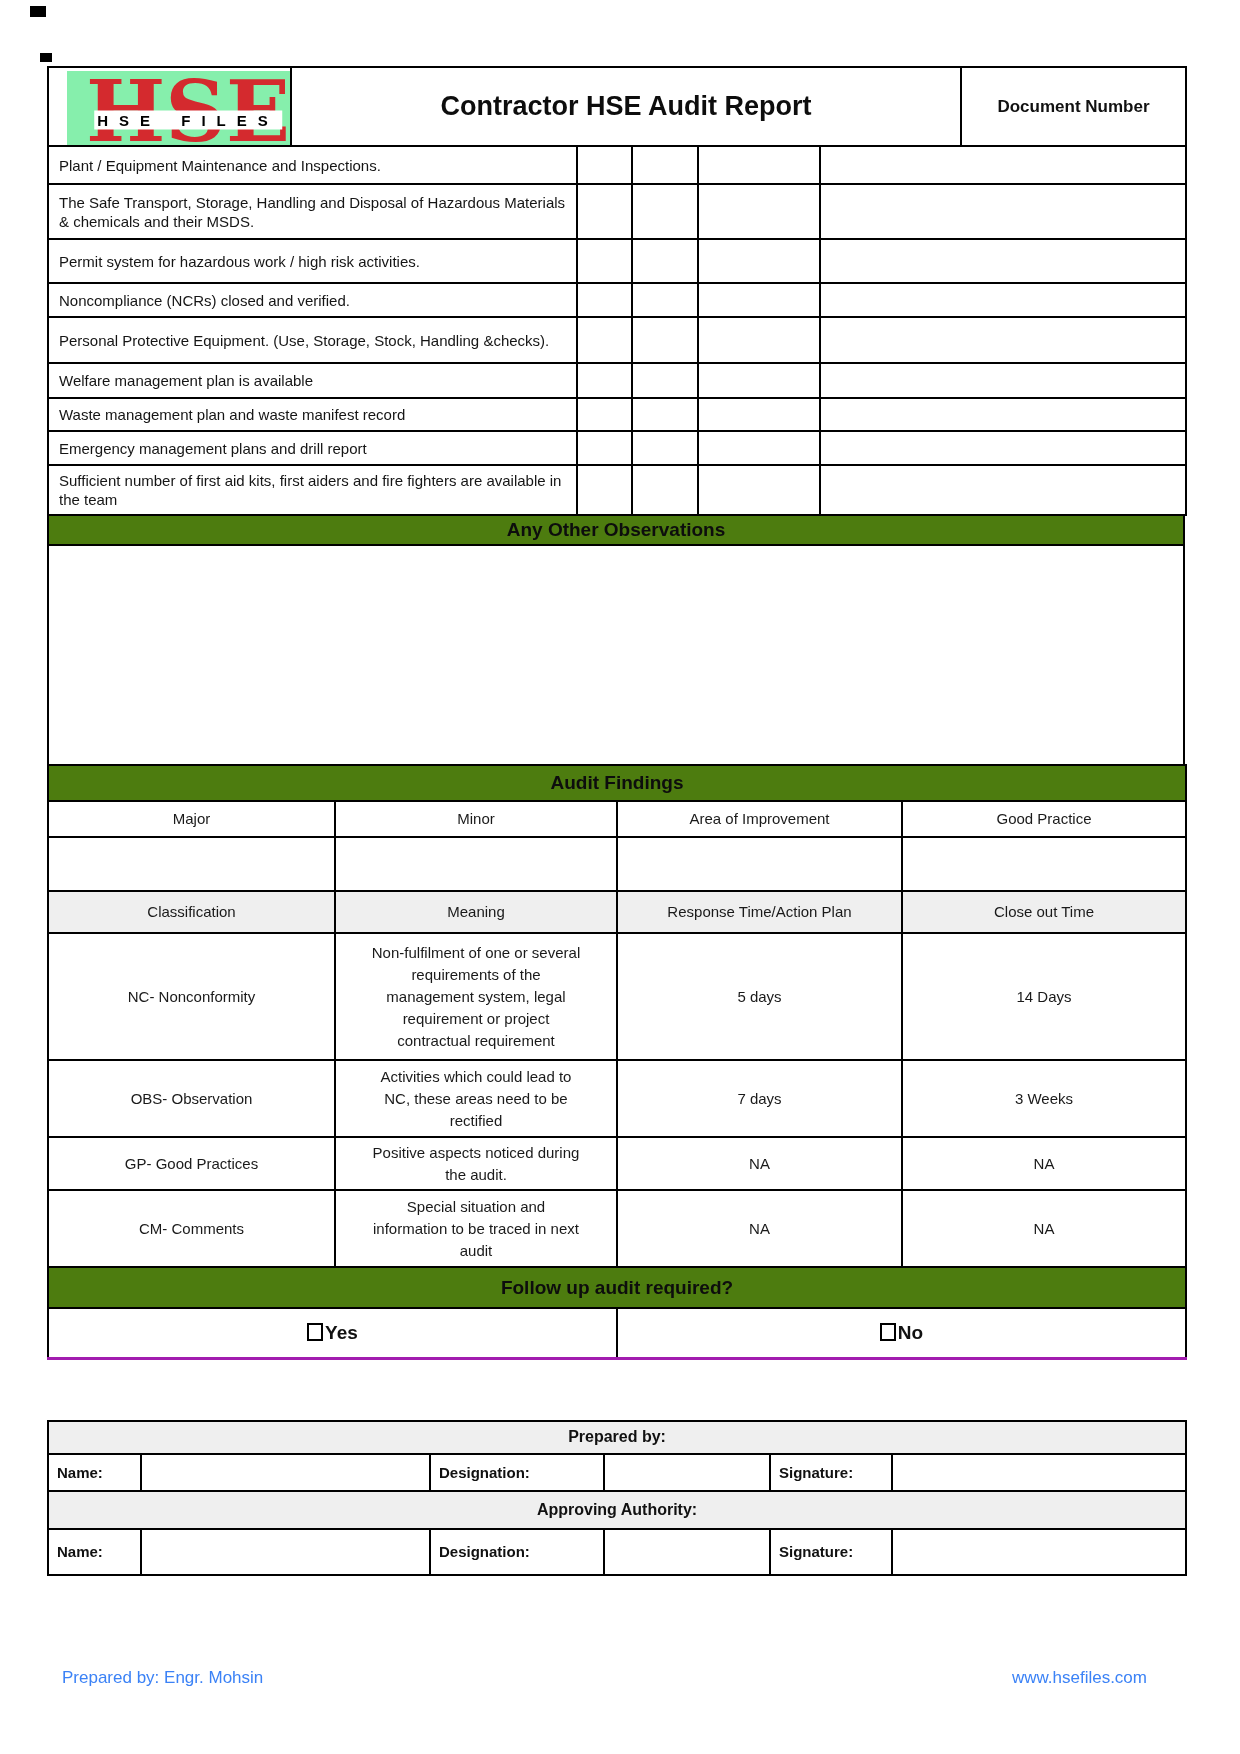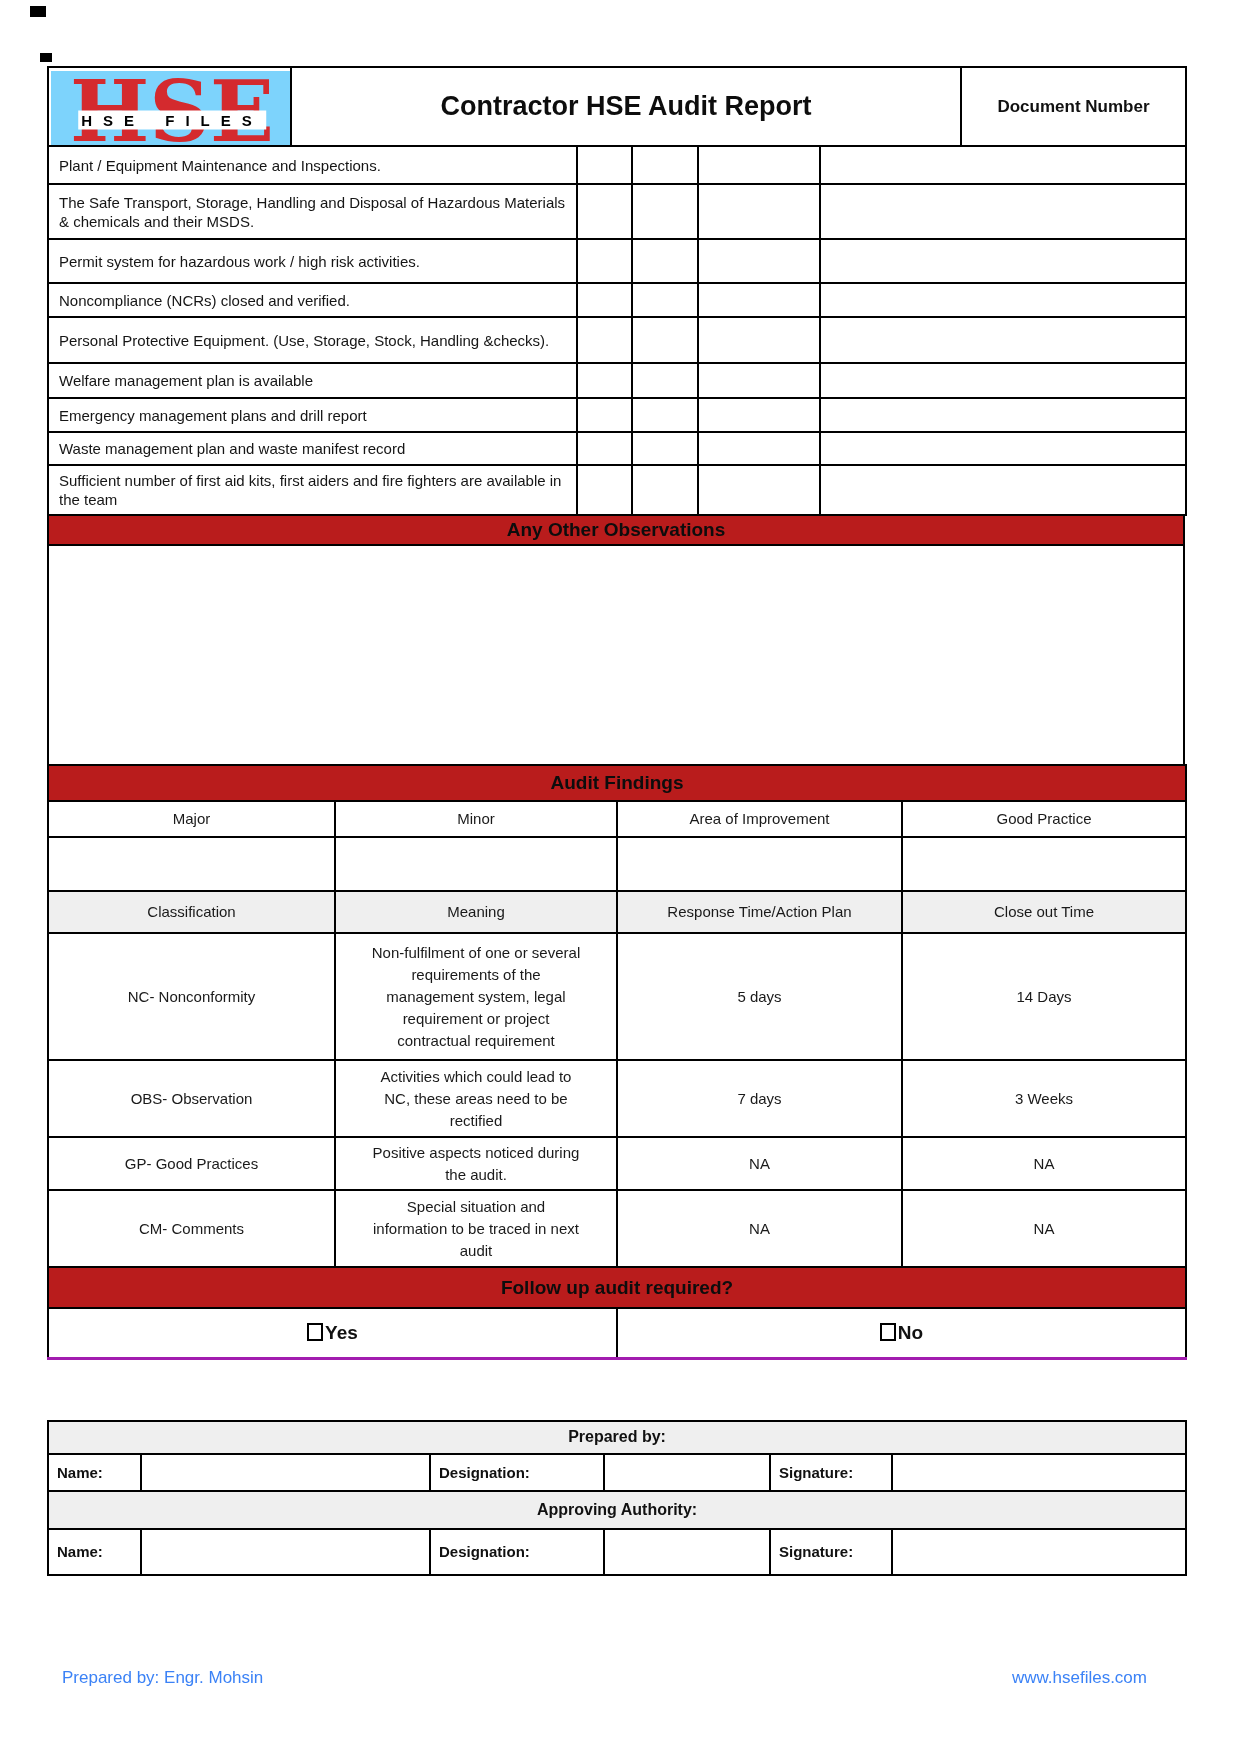--- a/index.html
+++ b/index.html
@@ -19,39 +19,39 @@
   
   .corner-mark{position:absolute;background:#000;}
 
   
   .hdr-title{
     text-align:center;font-weight:bold;font-size:27px;color:#0d0d0d;
     font-family:"Liberation Sans", sans-serif;
   }
   .hdr-doc{text-align:center;font-weight:bold;font-size:17px;}
   .logo-box{
-    position:absolute;left:2px;top:3px;width:242px;height:86px;
-    background:#7dd3fc;z-index:3;overflow:hidden;
+    position:absolute;left:18px;top:3px;width:242px;height:86px;
+    background:#86efac;z-index:3;overflow:hidden;
   }
   .logo-hse{
     font-family:"DejaVu Serif", serif;font-weight:bold;
     color:#d42a2e;font-size:84px;line-height:82px;text-align:center;
     letter-spacing:0px;
   }
   .logo-files{
     position:absolute;left:50%;top:57%;transform:translate(-50%,-50%);
     background:#fff;padding:1px 3px;white-space:nowrap;
     font-weight:bold;font-size:15px;letter-spacing:11px;word-spacing:5px;color:#000;
   }
 
   
   .chk-desc{padding:2px 10px;font-size:15px;color:#151515;text-align:left;line-height:19px;}
 
   
-  .sec-hdr{background:#b91c1c;text-align:center;font-weight:bold;font-size:19px;color:#0d0d0d;}
+  .sec-hdr{background:#4d7c0f;text-align:center;font-weight:bold;font-size:19px;color:#0d0d0d;}
 
   
   .fnd{text-align:center;font-size:15px;color:#1a1a1a;line-height:22px;}
   .fnd-meaning{padding:0 32px;}
   .gray{background:#efefef;}
 
   
   .opt{font-weight:bold;font-size:19px;text-align:center;}
   .cbox{
     display:inline-block;width:12px;height:14px;border:2px solid #000;
@@ -147,29 +147,29 @@
             <td></td>
             <td></td>
       </tr>
       <tr style="height:35px;">
         <td class="chk-desc">Welfare management plan is available</td>
         <td></td>
             <td></td>
             <td></td>
             <td></td>
       </tr>
+      <tr style="height:33px;">
+        <td class="chk-desc">Waste management plan and waste manifest record</td>
+        <td></td>
+            <td></td>
+            <td></td>
+            <td></td>
+      </tr>
       <tr style="height:34px;">
         <td class="chk-desc">Emergency management plans and drill report</td>
-        <td></td>
-            <td></td>
-            <td></td>
-            <td></td>
-      </tr>
-      <tr style="height:33px;">
-        <td class="chk-desc">Waste management plan and waste manifest record</td>
         <td></td>
             <td></td>
             <td></td>
             <td></td>
       </tr>
       <tr style="height:50px;">
         <td class="chk-desc">Sufficient number of first aid kits, first aiders and fire fighters are available in the team</td>
         <td></td>
             <td></td>
             <td></td>

